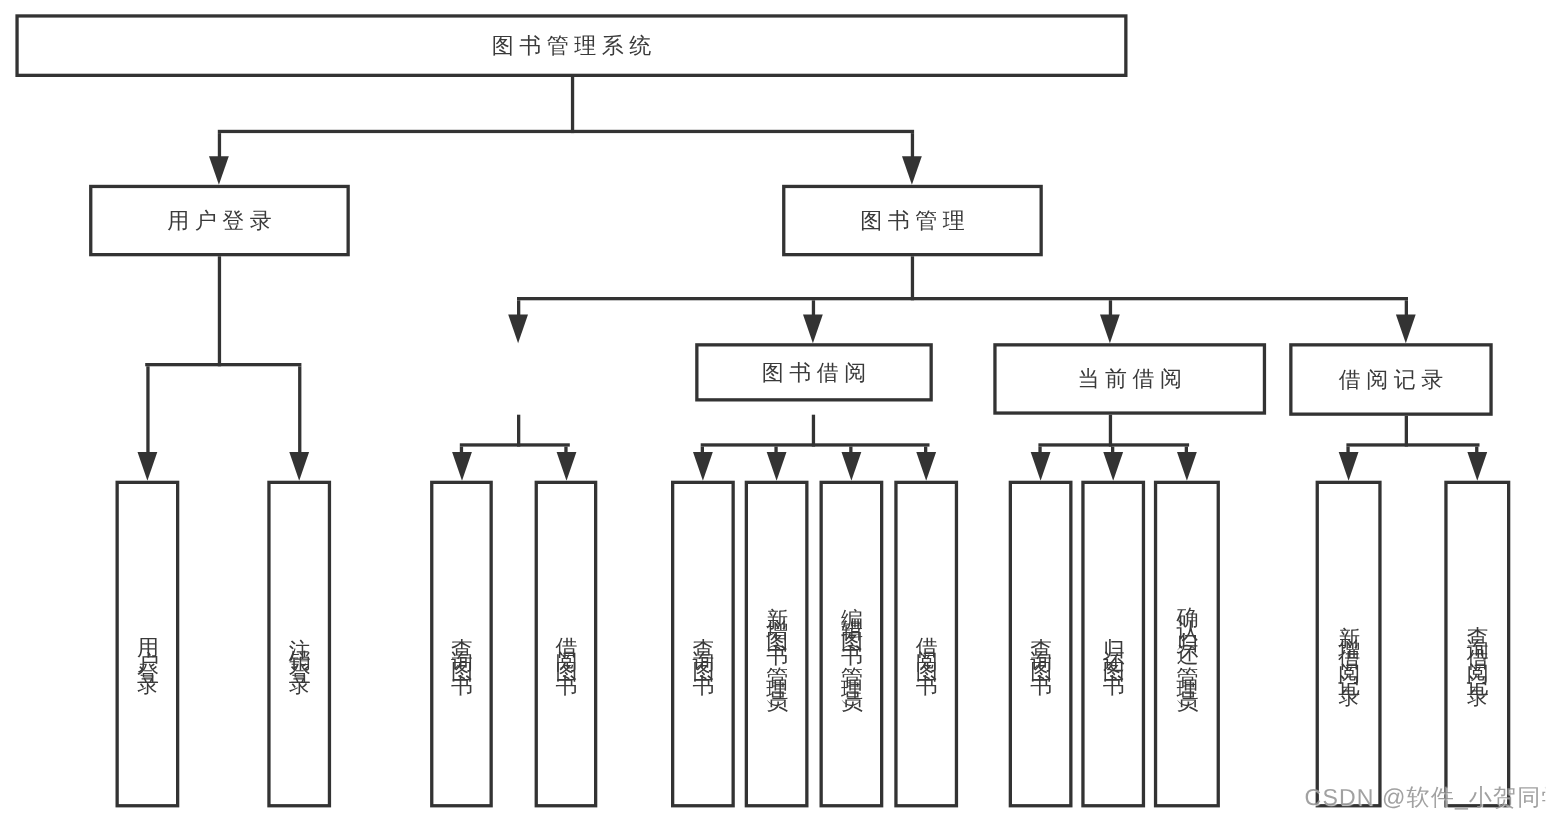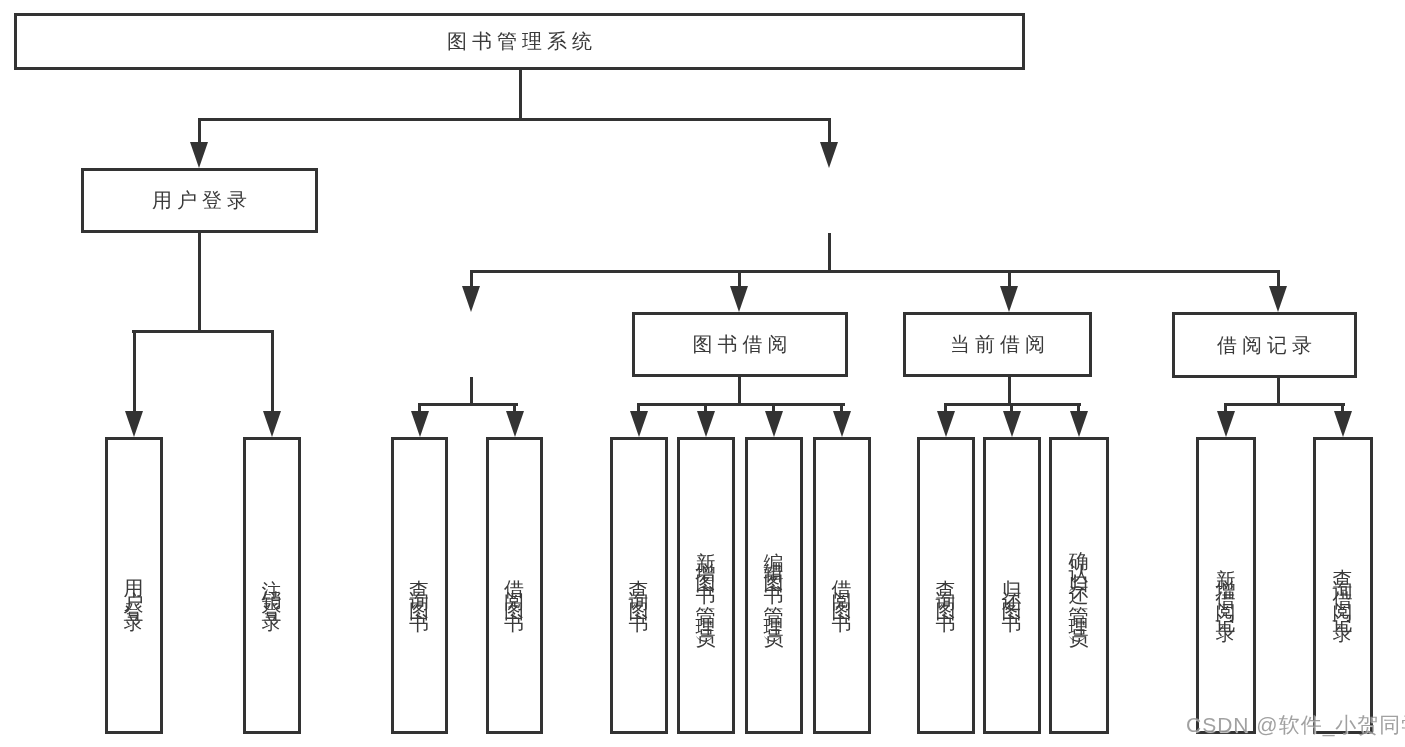--- a/index.html
+++ b/index.html
@@ -46,43 +46,46 @@
   <div class="line" style="left:519px;top:70px;width:3px;height:51px"></div>
   <div class="line" style="left:198px;top:118px;width:633px;height:3px"></div>
   <div class="line" style="left:198px;top:121px;width:3px;height:23px"></div>
   <div class="arrowhead" style="left:190px;top:142px"></div>
   <div class="line" style="left:828px;top:121px;width:3px;height:23px"></div>
   <div class="arrowhead" style="left:820px;top:142px"></div>
 
   <div class="box" style="left:81px;top:168px;width:237px;height:65px">
     <span class="hlabel">用户登录</span>
   </div>
+  <div class="box" style="left:711px;top:168px;width:237px;height:65px">
+    <span class="hlabel">图书管理</span>
+  </div>
 
   <div class="line" style="left:198px;top:233px;width:3px;height:100px"></div>
   <div class="line" style="left:132px;top:330px;width:142px;height:3px"></div>
   <div class="line" style="left:133px;top:333px;width:3px;height:78px"></div>
   <div class="arrowhead" style="left:125px;top:411px"></div>
   <div class="line" style="left:271px;top:333px;width:3px;height:78px"></div>
   <div class="arrowhead" style="left:263px;top:411px"></div>
 
   <div class="line" style="left:828px;top:233px;width:3px;height:40px"></div>
   <div class="line" style="left:470px;top:270px;width:810px;height:3px"></div>
   <div class="line" style="left:470px;top:273px;width:3px;height:15px"></div>
   <div class="arrowhead" style="left:462px;top:286px"></div>
   <div class="line" style="left:738px;top:273px;width:3px;height:15px"></div>
   <div class="arrowhead" style="left:730px;top:286px"></div>
   <div class="line" style="left:1008px;top:273px;width:3px;height:15px"></div>
   <div class="arrowhead" style="left:1000px;top:286px"></div>
   <div class="line" style="left:1277px;top:273px;width:3px;height:15px"></div>
   <div class="arrowhead" style="left:1269px;top:286px"></div>
 
-  <div class="box" style="left:632px;top:312px;width:216px;height:65px">
+  <div class="box" style="left:632px;top:312px;width:216px;height:53px">
     <span class="hlabel">图书借阅</span>
   </div>
-  <div class="box" style="left:903px;top:312px;width:189px;height:65px">
+  <div class="box" style="left:903px;top:312px;width:248px;height:65px">
     <span class="hlabel">当前借阅</span>
   </div>
   <div class="box" style="left:1172px;top:312px;width:185px;height:66px">
     <span class="hlabel">借阅记录</span>
   </div>
 
   <div class="line" style="left:470px;top:377px;width:3px;height:29px"></div>
   <div class="line" style="left:418px;top:403px;width:100px;height:3px"></div>
   <div class="line" style="left:418px;top:406px;width:3px;height:8px"></div>
   <div class="arrowhead" style="left:411px;top:411px"></div>

